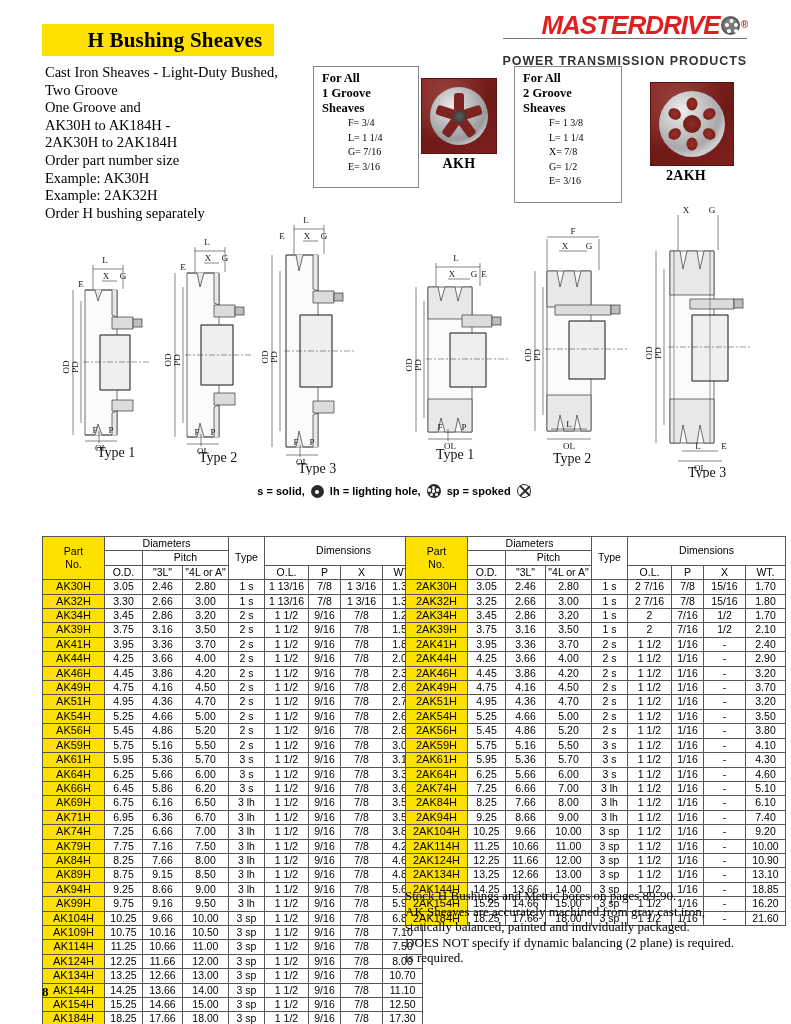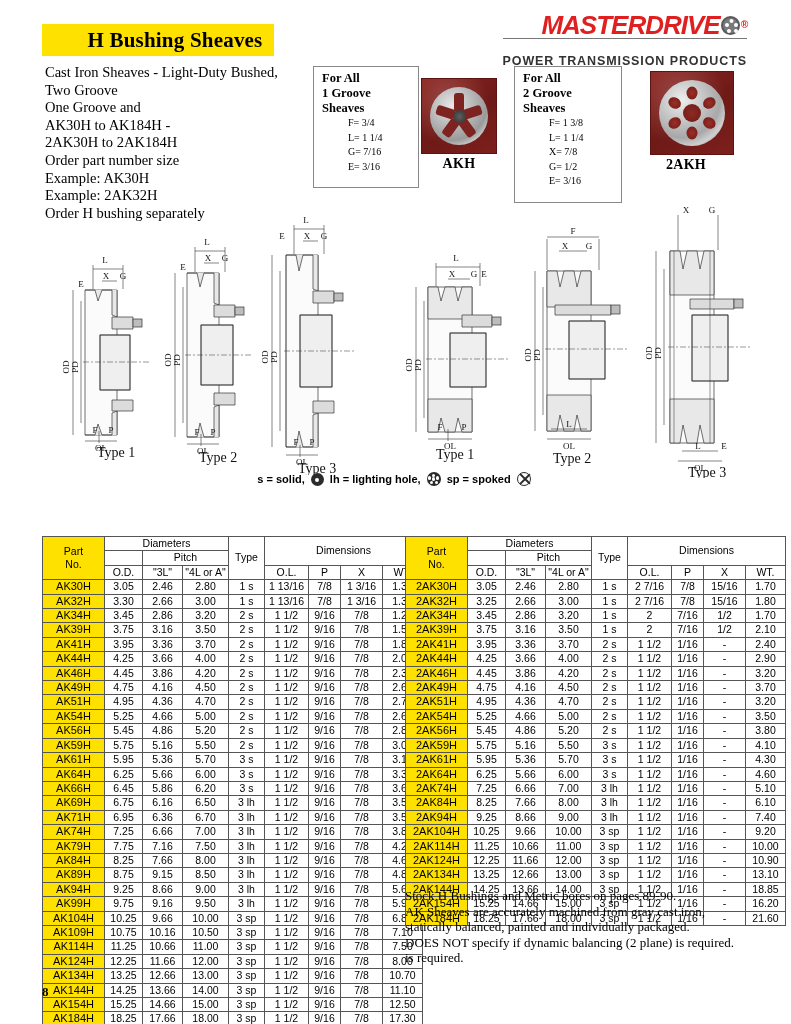--- a/index.html
+++ b/index.html
@@ -67,21 +67,21 @@
   .photo .img {
     background:
       radial-gradient(ellipse at 35% 30%, rgba(255,255,255,.18), rgba(0,0,0,0) 60%),
       linear-gradient(145deg,#8c2420,#6e1a17 55%,#7d201c);
     border:1px solid #5a1512;
     display:flex; align-items:center; justify-content:center;
   }
   .photo .cap { text-align:center; font-weight:bold; font-size:14px; margin-top:2px; letter-spacing:.3px; }
   #photo1 { left:421px; top:78px; width:76px; }
   #photo1 .img { width:76px; height:76px; }
-  #photo2 { left:650px; top:71px; width:72px; }
+  #photo2 { left:650px; top:82px; width:72px; }
   #photo2 .img { width:84px; height:84px; }
 
   .sheave1, .sheave2 { position:relative; }
   .sheave1 { width:58px; height:58px; border-radius:50%;
     background:radial-gradient(circle at 38% 32%, #e8e8e8, #9a9a9a 65%, #c9c9c9 78%, #8d8d8d 100%); }
   .sheave1::after {
     content:""; position:absolute; left:50%; top:50%; width:13px; height:13px;
     margin:-6.5px 0 0 -6.5px; border-radius:50%;
     background:radial-gradient(circle,#5f5f5f,#2e2e2e); }
   .sp { position:absolute; left:50%; top:50%; width:10px; height:19px; margin:-9.5px 0 0 -5px;
@@ -95,21 +95,21 @@
   .hole { position:absolute; width:11px; height:13px; border-radius:50%;
     background:radial-gradient(circle,#9c2f28,#6d1a16); }
 
   
   .diagrams { position:absolute; left:0; top:235px; width:791px; height:255px; }
   .dg { position:absolute; }
   svg text { font-family:"Liberation Serif", serif; fill:#111; }
 
   
   .legend {
-    position:absolute; left:0; top:472px; width:791px;
+    position:absolute; left:0; top:484px; width:791px;
     text-align:center; font-family:"Liberation Sans", sans-serif;
     font-size:11px; font-weight:bold;
   }
   .legend .ic { display:inline-block; vertical-align:-3px; margin:0 3px; }
   .ic-solid { width:13px; height:13px; border-radius:50%; background:#2b2b2b; position:relative; }
   .ic-solid::after { content:""; position:absolute; left:4.5px; top:4.5px; width:4px; height:4px;
     border-radius:50%; background:#fff; }
   .ic-lh { width:14px; height:14px; border-radius:50%; background:#2b2b2b; position:relative; }
   .ic-lh i { position:absolute; width:3.2px; height:3.2px; border-radius:50%; background:#fff; }
   .ic-sp { width:14px; height:14px; border-radius:50%; border:1.6px solid #2b2b2b; position:relative; }

